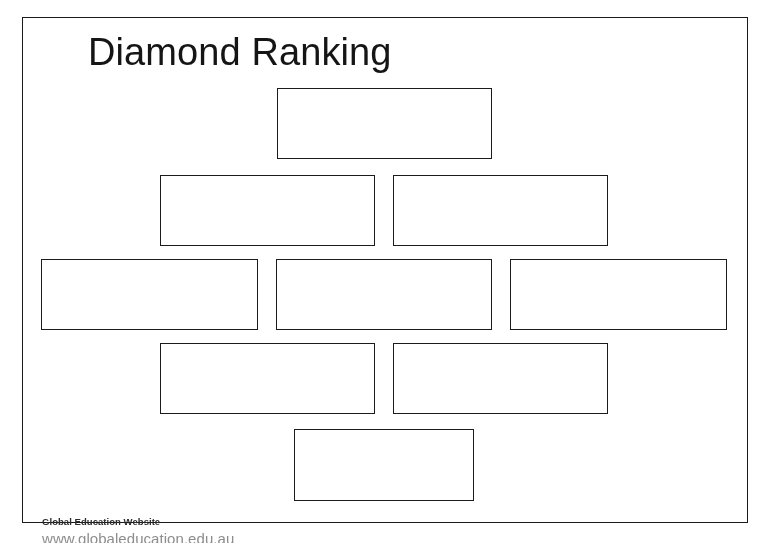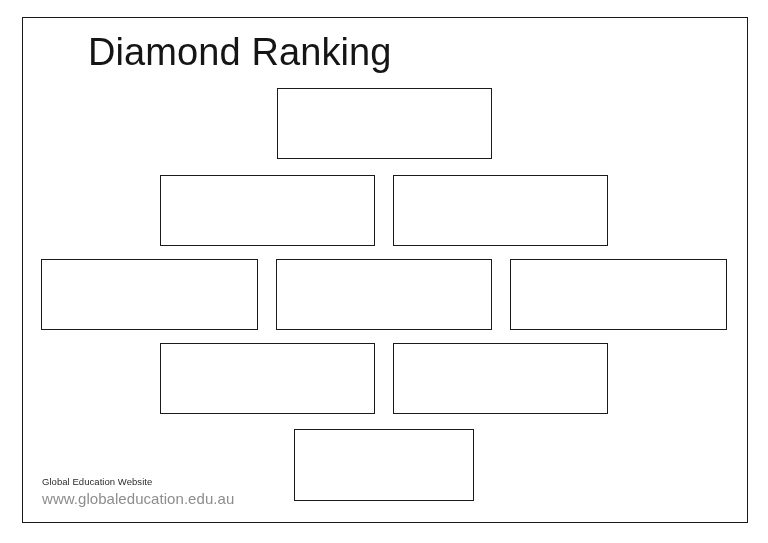--- a/index.html
+++ b/index.html
@@ -58,24 +58,25 @@
 
   
   #footer {
     position: absolute;
     left: 42px;
     top: 476px;
     line-height: 1.35;
   }
   #footer-name {
     font-size: 9.5px;
-    font-weight: normal;
+    font-weight: bold;
     color: #2b2b2b;
     letter-spacing: 0.05px;
     white-space: nowrap;
+    margin-top: 40px;
   }
   #footer-url {
     font-size: 15px;
     font-weight: 400;
     color: #8d8d8d;
     letter-spacing: 0.05px;
     white-space: nowrap;
   }
 </style>
 </head>

